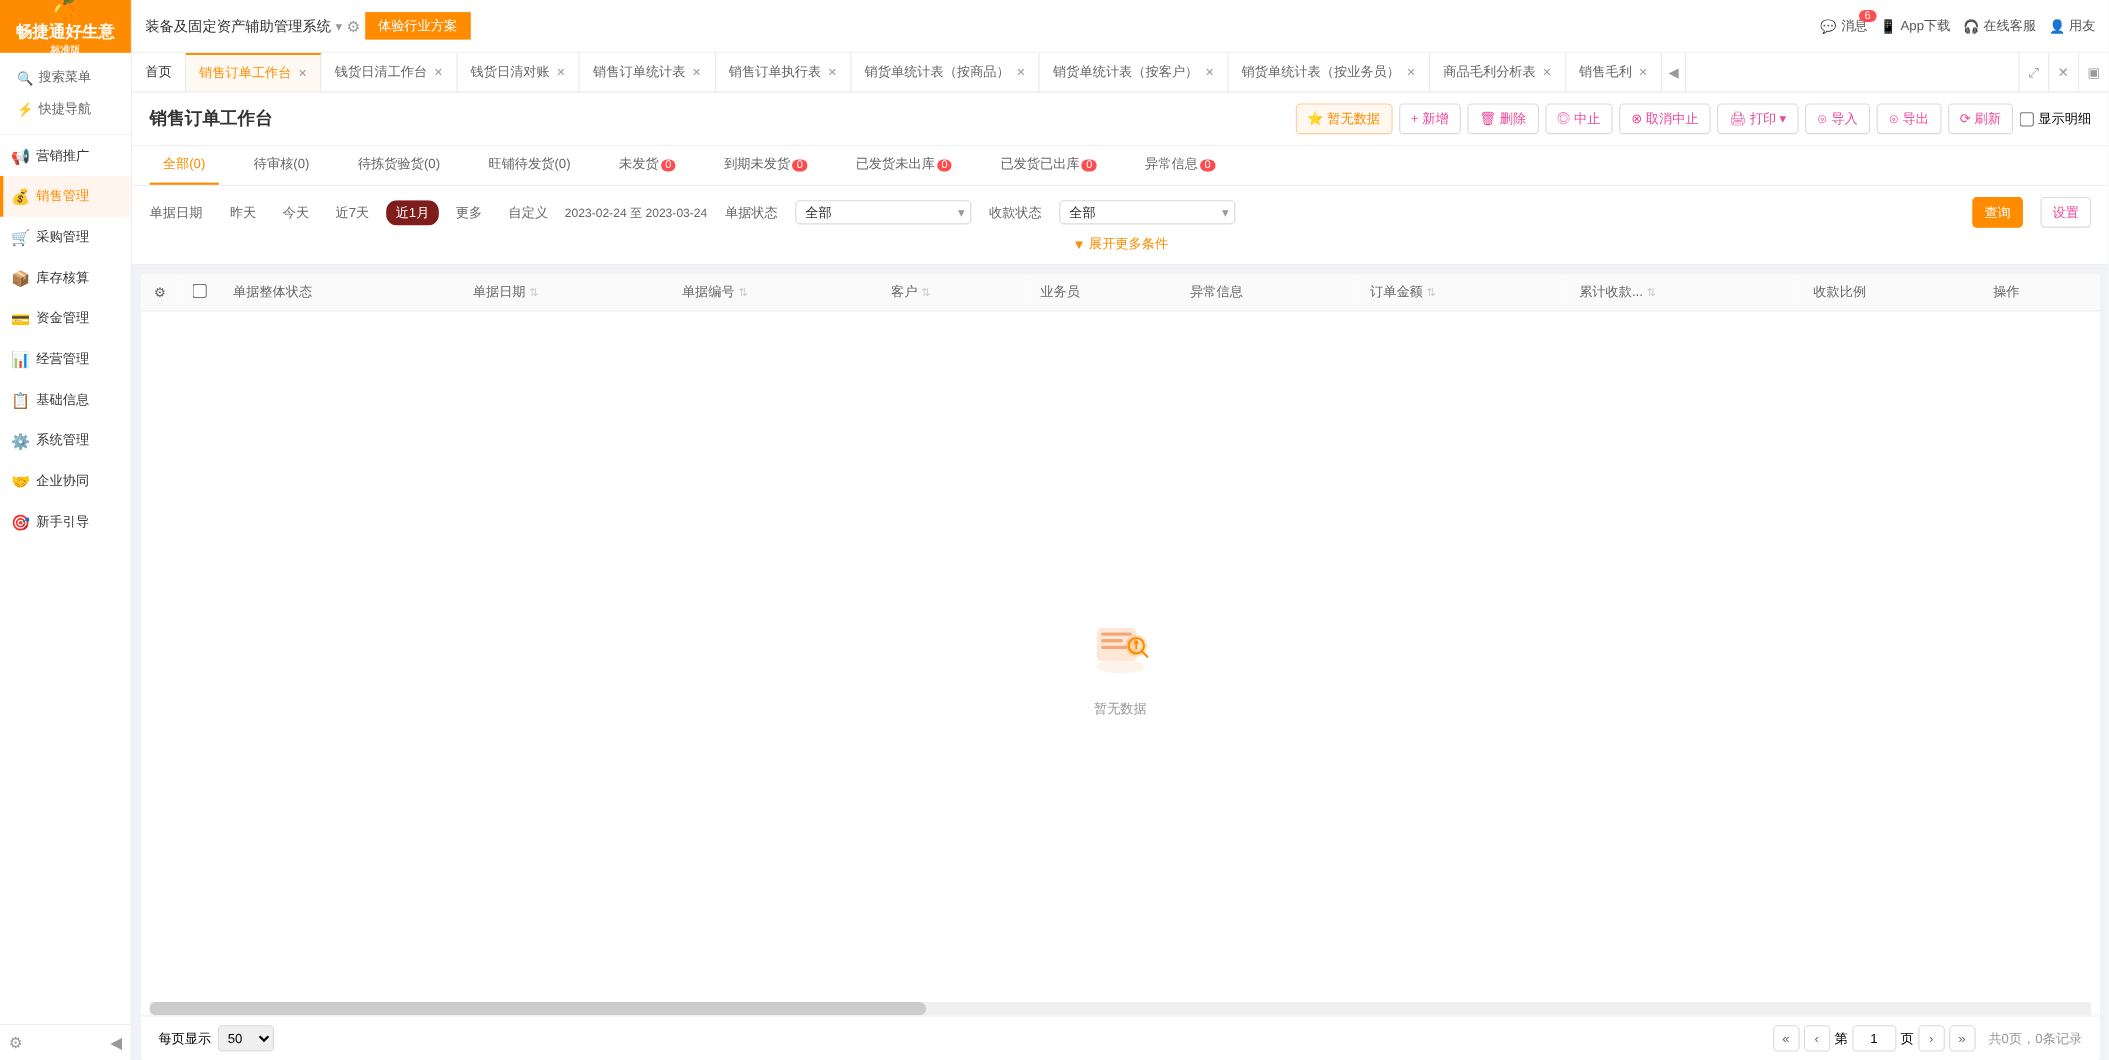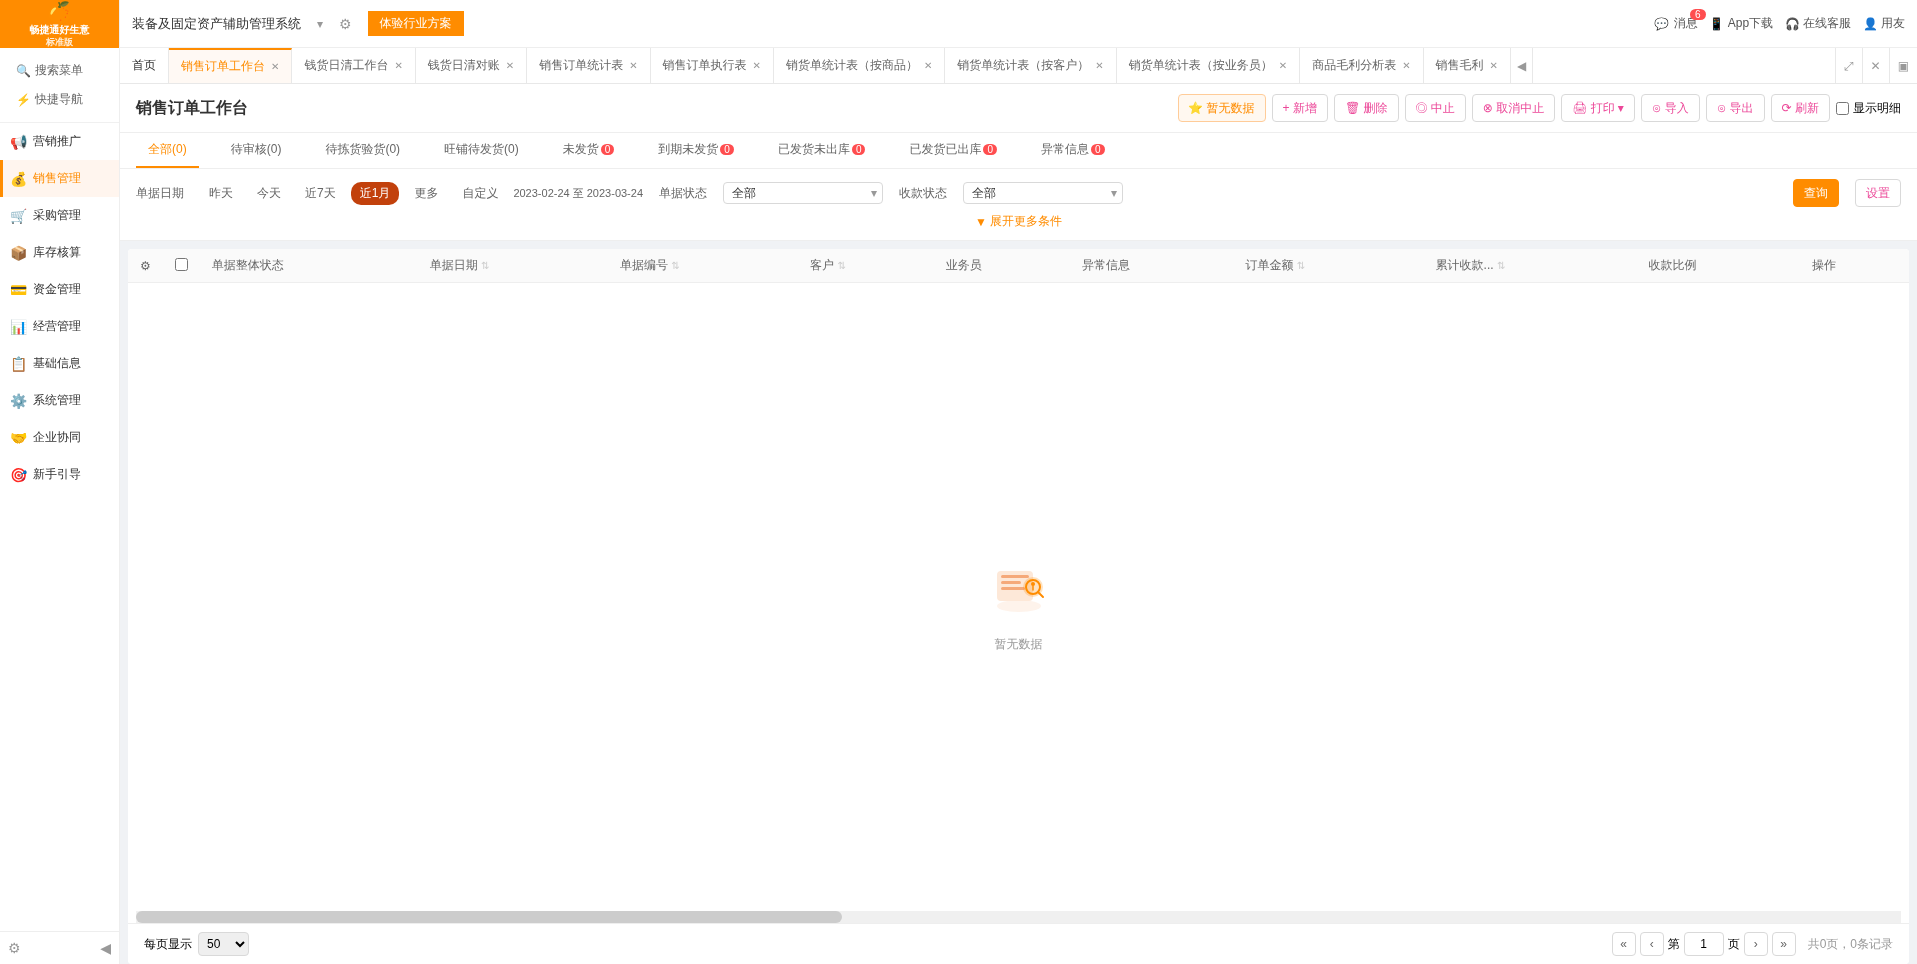--- a/index.html
+++ b/index.html
@@ -16,21 +16,21 @@
     .nav-item.active { background: #fff5ee; color: #ff8c00; border-left: 3px solid #ff8c00; }
     .nav-item .nav-icon { width: 16px; height: 16px; display: flex; align-items: center; justify-content: center; font-size: 14px; }
     .sidebar-bottom { padding: 8px; border-top: 1px solid #eee; display: flex; justify-content: space-between; }
     .sidebar-bottom span { cursor: pointer; color: #999; font-size: 14px; }
 
     
     .main { flex: 1; display: flex; flex-direction: column; overflow: hidden; }
 
     
     .topbar { height: 48px; background: #fff; display: flex; align-items: center; padding: 0 12px; border-bottom: 1px solid #eee; justify-content: space-between; }
-    .topbar-left { display: flex; align-items: center; gap: 16px; }
+    .topbar-left { display: flex; align-items: center; gap: 4px; }
     .system-name { font-size: 13px; color: #333; }
     .topbar-btn { background: #ff8c00; color: white; border: none; border-radius: 0; padding: 4px 12px; cursor: pointer; font-size: 12px; }
     .topbar-right { display: flex; align-items: center; gap: 12px; color: #666; }
     .topbar-right .badge-wrap { position: relative; display: flex; align-items: center; gap: 4px; cursor: pointer; }
     .badge { background: #ff4d4f; color: white; border-radius: 10px; padding: 0 4px; font-size: 10px; position: absolute; top: -6px; right: -8px; min-width: 16px; text-align: center; }
 
     
     .tabbar { height: 36px; background: #fff; display: flex; align-items: center; border-bottom: 1px solid #e8e8e8; overflow: hidden; }
     .tab { display: flex; align-items: center; gap: 4px; padding: 0 12px; height: 36px; cursor: pointer; color: #666; border-right: 1px solid #e8e8e8; white-space: nowrap; font-size: 12px; flex-shrink: 0; }
     .tab.active { color: #ff8c00; background: #fff9f4; border-top: 2px solid #ff8c00; }
@@ -55,21 +55,21 @@
     .subtab-bar { background: #fff; padding: 0 16px; display: flex; align-items: center; border-bottom: 1px solid #eee; gap: 20px; }
     .subtab { padding: 8px 12px; cursor: pointer; color: #666; border-bottom: 2px solid transparent; white-space: nowrap; }
     .subtab.active { color: #ff8c00; border-bottom: 2px solid #ff8c00; }
 
     
     .filter-area { background: #fff; padding: 10px 16px; border-bottom: 1px solid #eee; }
     .filter-row { display: flex; align-items: center; gap: 16px; margin-bottom: 6px; }
     .filter-label { color: #666; white-space: nowrap; }
     .filter-dates { display: flex; align-items: center; gap: 6px; }
     .filter-date-btn { padding: 2px 8px; cursor: pointer; color: #666; border-radius: 3px; border: 1px solid transparent; }
-    .filter-date-btn.active { background: #c2410c; color: white; border-radius: 10px; }
+    .filter-date-btn.active { background: #7f1d1d; color: white; border-radius: 10px; }
     .filter-date-range { color: #666; font-size: 11px; }
     .filter-select { border: 1px solid #d9d9d9; border-radius: 4px; padding: 3px 20px 3px 8px; color: #333; background: #fff; appearance: none; position: relative; min-width: 160px; cursor: pointer; }
     .select-wrap { position: relative; display: inline-block; }
     .select-wrap::after { content: '▾'; position: absolute; right: 6px; top: 50%; transform: translateY(-50%); color: #999; pointer-events: none; }
     .expand-btn { color: #ff8c00; cursor: pointer; display: flex; align-items: center; gap: 3px; }
 
     
     .table-area { flex: 1; background: #fff; margin: 8px 8px 0; border-radius: 4px; overflow: hidden; display: flex; flex-direction: column; }
     .table-header { padding: 8px 16px; display: flex; align-items: center; justify-content: space-between; border-bottom: 1px solid #eee; }
     .result-text { color: #666; }
@@ -100,21 +100,21 @@
     .scroll-thumb { height: 12px; background: #ccc; border-radius: 6px; width: 40%; }
 
     .topbar-icon { cursor: pointer; display: flex; align-items: center; gap: 3px; font-size: 12px; color: #555; }
   </style>
 </head>
 <body>
 
 <div class="sidebar">
   <div class="sidebar-logo">
     <span class="logo-icon">🍊</span>
-    <span style="font-size:10px;line-height:1.2">畅捷通好生意</span>
+    <span style="font-size:15px;line-height:1.2">畅捷通好生意</span>
     <span style="font-size:9px;opacity:0.85">标准版</span>
   </div>
   <div class="sidebar-search">
     <div class="search-item">
       <span>🔍</span>
       <span>搜索菜单</span>
     </div>
     <div class="search-item">
       <span>⚡</span>
       <span>快捷导航</span>

